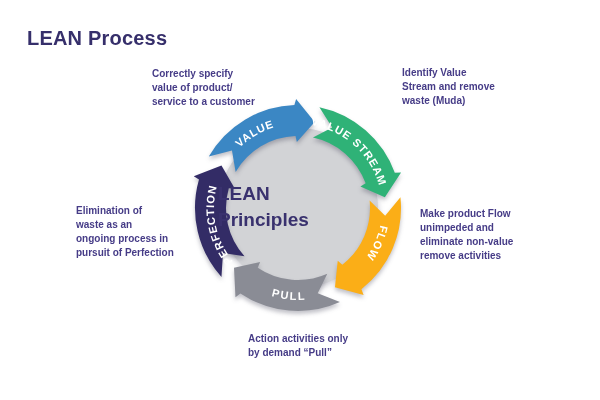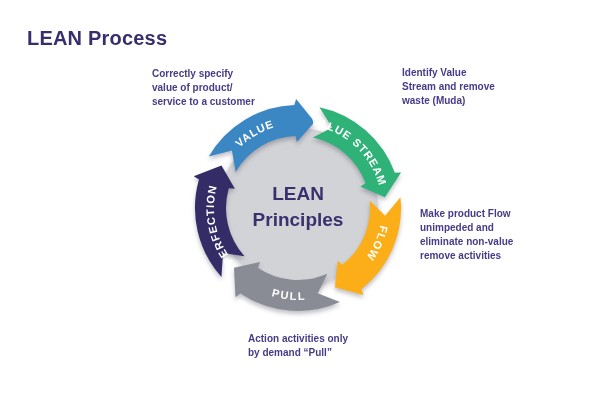--- a/index.html
+++ b/index.html
@@ -40,21 +40,21 @@
     color:var(--note-ink);
     white-space:pre-line;
   }
   .note-value{left:152px;top:67px;}
   .note-value-stream{left:360px;top:66px;margin-left:42px;}
   .note-flow{left:420px;top:207px;}
   .note-pull{left:248px;top:332px;}
   .note-perfection{left:76px;top:204px;}
   .center-label{
     position:absolute;left:218px;top:181px;width:160px;
-    text-align:center;
+    text-align:left;
     font-size:19px;font-weight:600;line-height:1.35;
     color:var(--center-ink);
     white-space:pre-line;
   }
 </style>
 </head>
 <body>
 
 <div class="stage">
 
@@ -91,14 +91,18 @@
 waste (Muda)</div>
 
   <div class="note note-flow">Make product Flow
 unimpeded and
 eliminate non-value
 remove activities</div>
 
   <div class="note note-pull">Action activities only
 by demand “Pull”</div>
 
+  <div class="note note-perfection">Elimination of
+waste as an
+ongoing process in
+pursuit of Perfection</div>
 
 </div>
 
 </body></html>

